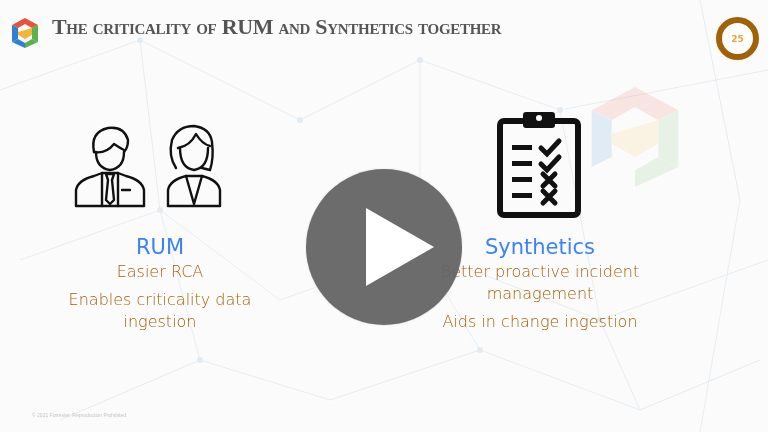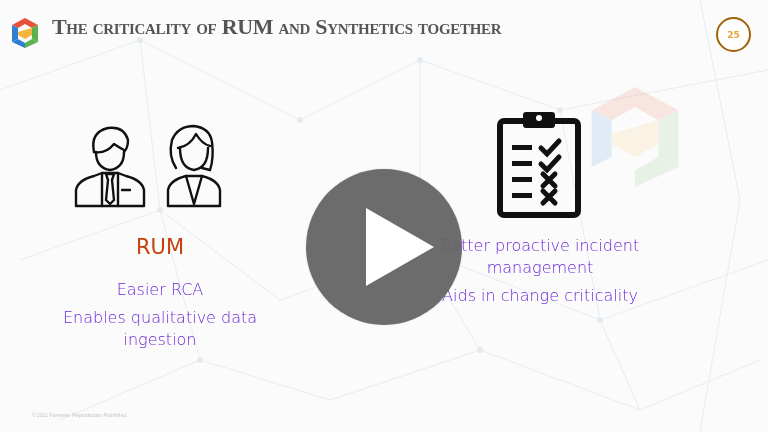--- a/index.html
+++ b/index.html
@@ -11,34 +11,34 @@
   .bg-net { position:absolute; inset:0; z-index:0; }
   .logo { position:absolute; left:10px; top:17px; width:30px; height:32px; z-index:2; }
   .title {
     position:absolute; left:52px; top:14px; z-index:2;
     font-family:Liberation Serif, serif; font-weight:bold;
     color:#555555; font-size:22px; letter-spacing:-0.3px; font-variant:small-caps;
     white-space:nowrap;
   }
   .page-badge {
     position:absolute; left:716px; top:17px; width:31px; height:31px;
-    border:2px solid #a16207; border-radius:50%; z-index:2;
+    border:6px solid #a16207; border-radius:50%; z-index:2;
     display:flex; align-items:center; justify-content:center;
     color:#e8a33a; font-weight:bold; font-size:9px;
     font-family:"DejaVu Sans", sans-serif; background:#fff;
   }
   .watermark-logo { position:absolute; left:585px; top:82px; width:100px; height:110px; opacity:0.12; z-index:1; }
   .icons-people { position:absolute; left:72px; top:118px; width:170px; height:92px; z-index:2; }
   .icon-clip { position:absolute; left:497px; top:111px; width:85px; height:107px; z-index:2; }
   .col {
     position:absolute; z-index:2; text-align:center; color:#3a3a3a;
     font-family:"DejaVu Sans", sans-serif;
   }
-  .col .heading { font-size:21px; color:#c2410c; margin-bottom:20px; }
-  .col .item { font-size:16px; line-height:22px; color:#6d28d9; margin-bottom:6px; font-weight:300; }
+  .col .heading { font-size:21px; color:#3b82f6; margin-bottom:2px; }
+  .col .item { font-size:16px; line-height:22px; color:#a16207; margin-bottom:6px; font-weight:300; }
   .col-rum { left:55px; top:235px; width:210px; }
   .col-syn { left:430px; top:235px; width:220px; }
   .play {
     position:absolute; left:306px; top:169px; width:156px; height:156px;
     border-radius:50%; background:rgba(100,100,100,0.95); z-index:5; cursor:pointer;
     box-shadow:0 0 2px rgba(0,0,0,0.15);
   }
   .play svg { position:absolute; left:60px; top:39px; }
   .footer {
     position:absolute; left:32px; top:412px; font-size:5px; color:#c4c4c4; z-index:2;
@@ -123,26 +123,27 @@
     <path d="M44 37 L50 43 L62 30"></path>
     <path d="M44 53 L50 59 L62 46"></path>
     <path d="M46 63 L58 75 M58 63 L46 75"></path>
     <path d="M46 80 L58 92 M58 80 L46 92"></path>
   </g>
 </svg>
 
 <div class="col col-rum">
   <div class="heading">RUM</div>
   <div class="item">Easier RCA</div>
-  <div class="item">Enables qualitative data ingestion</div>
+  <div class="item">Enables criticality data ingestion</div>
 </div>
 
 <div class="col col-syn">
+  <div class="heading">Synthetics</div>
   <div class="item">Better proactive incident management</div>
-  <div class="item">Aids in change criticality</div>
+  <div class="item">Aids in change ingestion</div>
 </div>
 
 <div class="play">
   <svg width="68" height="78" viewBox="0 0 68 78">
     <polygon points="0,0 68,39 0,78" fill="#ffffff"></polygon>
   </svg>
 </div>
 
 <div class="footer">© 2021 Forrester. Reproduction Prohibited.</div>
 

